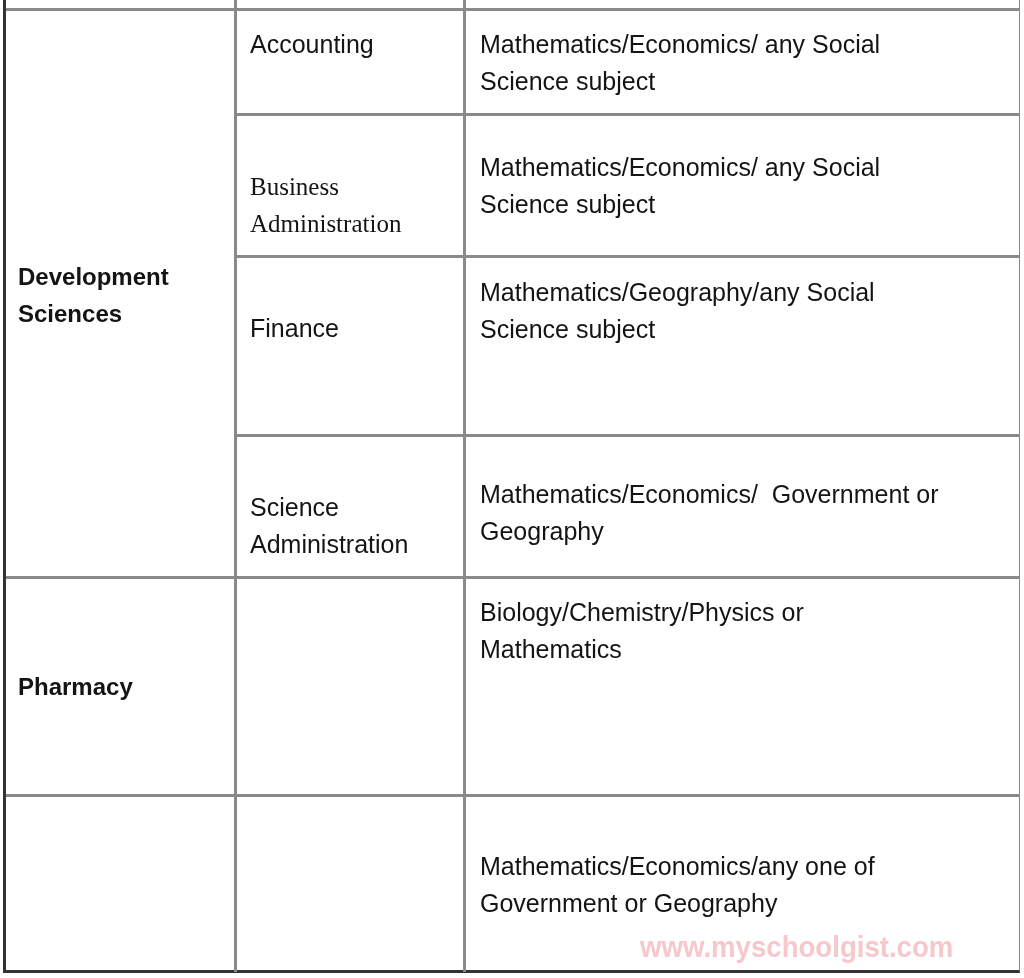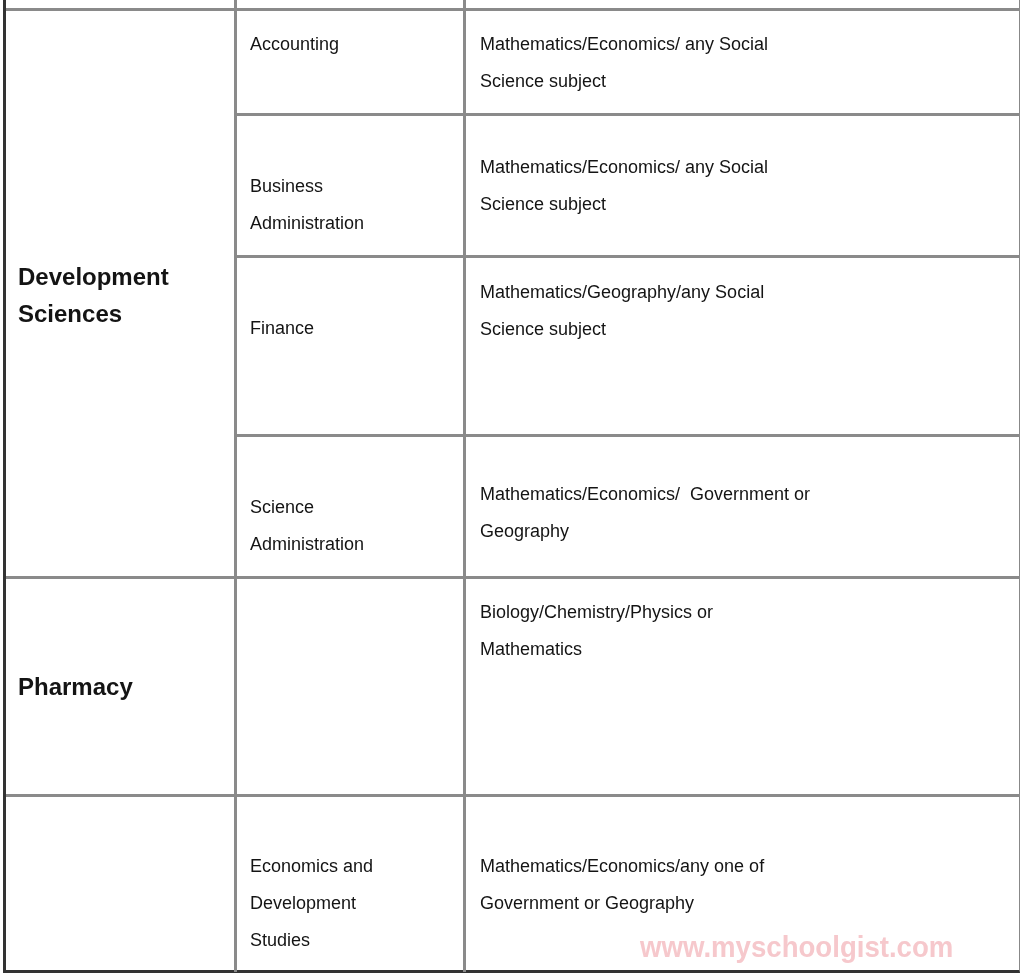--- a/index.html
+++ b/index.html
@@ -1,21 +1,21 @@
 <!DOCTYPE html>
 <html><head>
 <meta charset="utf-8">
 <style>
   html,body{margin:0;padding:0;background:#fff;}
   body{width:1024px;height:978px;position:relative;overflow:hidden;font-family:"Liberation Sans",sans-serif;color:#111;}
   .frame{position:absolute;left:0;top:0;width:1024px;height:978px;}
   .outer{position:absolute;left:3px;top:-2px;width:1017px;height:975px;border-left:3px solid #333;border-bottom:3px solid #333;border-right:1px solid #888;box-sizing:border-box;}
   .hl{position:absolute;height:3px;background:#8a8a8a;}
   .vl{position:absolute;width:3px;background:#8a8a8a;}
-  .cell{position:absolute;font-size:18px;line-height:37px;color:#141414;}
+  .cell{position:absolute;font-size:25px;line-height:37px;color:#141414;}
   .faculty{font-weight:bold;font-size:24px;}
   .watermark{position:absolute;left:640px;top:930px;font-size:30px;font-weight:bold;color:#f6c8cc;letter-spacing:0px;font-family:"Liberation Sans",sans-serif;transform:scaleX(0.92);transform-origin:left;}
 </style>
 </head>
 <body>
 
 <div class="frame">
   <div class="outer"></div>
 
   <div class="hl" style="left:6px;top:8px;width:1014px;"></div>
@@ -34,21 +34,21 @@
   </div>
 
   <div class="cell" style="left:250px;top:26px;">
     <div>Accounting</div>
   </div>
   <div class="cell" style="left:480px;top:26px;">
     <div>Mathematics/Economics/ any Social</div>
     <div>Science subject</div>
   </div>
 
-  <div class="cell" style="left:250px;top:168px;">
+  <div class="cell" style="left:250px;top:168px;font-family:Liberation Serif, serif;">
     <div>Business</div>
     <div>Administration</div>
   </div>
   <div class="cell" style="left:480px;top:149px;">
     <div>Mathematics/Economics/ any Social</div>
     <div>Science subject</div>
   </div>
 
   <div class="cell" style="left:250px;top:310px;">
     <div>Finance</div>
@@ -68,24 +68,19 @@
   </div>
 
   <div class="cell faculty" style="left:18px;top:668px;">
     <div>Pharmacy</div>
   </div>
   <div class="cell" style="left:480px;top:594px;">
     <div>Biology/Chemistry/Physics or</div>
     <div>Mathematics</div>
   </div>
 
-  <div class="cell" style="left:250px;top:848px;">
-    <div>Economics and</div>
-    <div>Development</div>
-    <div>Studies</div>
-  </div>
   <div class="cell" style="left:480px;top:848px;">
     <div>Mathematics/Economics/any one of</div>
     <div>Government or Geography</div>
   </div>
 
   <div class="watermark">www.myschoolgist.com</div>
 </div>
 
 </body></html>

